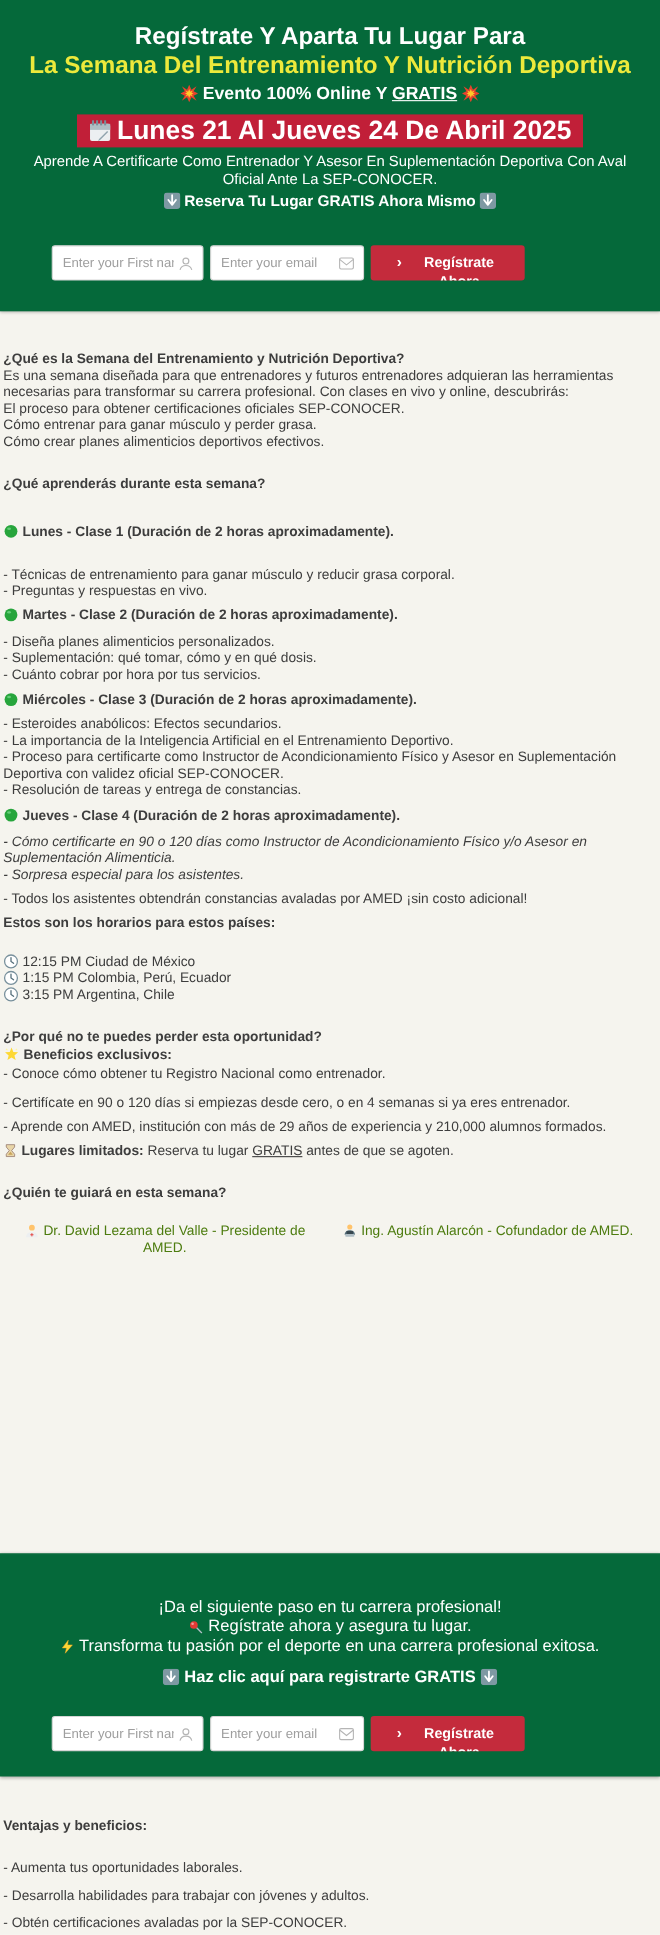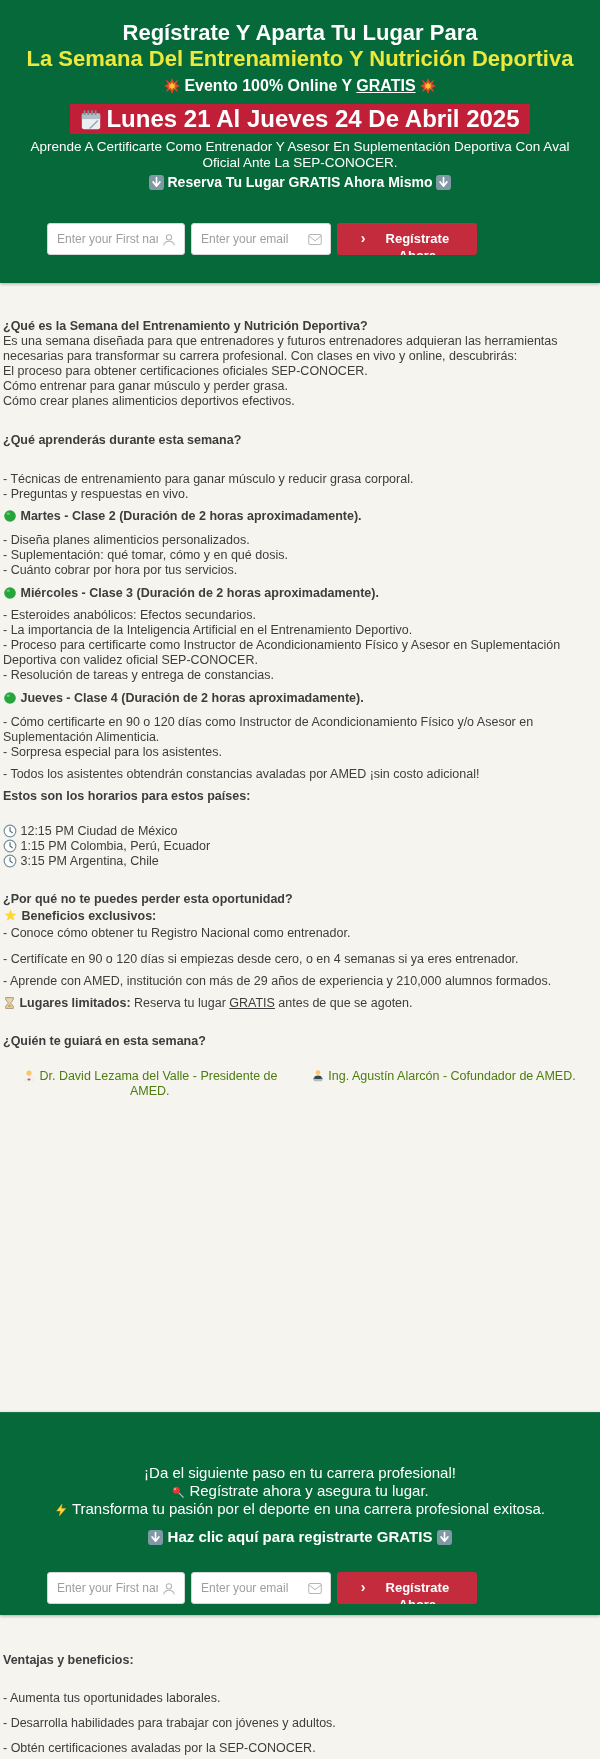--- a/index.html
+++ b/index.html
@@ -3,21 +3,21 @@
 <meta charset="utf-8">
 <style>
   html,body{margin:0;padding:0;}
   body{width:600px;font-family:"Liberation Sans",sans-serif;background:#ffffff;}
   .page{position:relative;width:600px;height:1759px;background:#F5F4EE;overflow:hidden;}
 
   
   .hero{position:absolute;top:0;left:0;width:600px;height:283px;background:#05693A;color:#fff;text-align:center;box-shadow:0 1px 3px rgba(0,0,0,.3);}
   .hero-text{padding-top:20px;}
   .cta-section{position:absolute;top:1412px;left:0;width:600px;height:203px;background:#05693A;color:#fff;text-align:center;box-shadow:0 1px 3px rgba(0,0,0,.3), inset 0 1px 0 rgba(255,255,255,.08);}
-  .cta-text{padding-top:52px;}
+  .cta-text{padding-top:40px;}
 
   
   .content1{position:absolute;top:283px;left:0;width:600px;padding:0 10px 0 3px;box-sizing:border-box;color:#3D3D3D;}
   .content2{position:absolute;top:1615px;left:0;width:600px;padding:0 27px 0 3px;box-sizing:border-box;color:#3D3D3D;}
 
   
   .blk{margin:0;}
   .hero-title{font-size:22px;line-height:26px;font-weight:bold;color:#fff;}
   .hero-highlight{font-size:22px;line-height:26px;font-weight:bold;color:#EDE93B;}
   .hero-event{font-size:16px;line-height:25px;font-weight:bold;color:#fff;margin-top:1px;}
@@ -103,36 +103,40 @@
       <button type="button" class="btn">
         <span class="arr">›</span>
         <span class="lbl">Regístrate Ahora</span>
       </button>
     </form>
   </section>
 
   <div class="content1" id="content1">
       <p class="blk para" style="margin-top: 36px;"><strong>¿Qué es la Semana del Entrenamiento y Nutrición Deportiva?</strong><br><span>Es una semana diseñada para que entrenadores y futuros entrenadores adquieran las herramientas necesarias para transformar su carrera profesional. Con clases en vivo y online, descubrirás:</span><br><span>El proceso para obtener certificaciones oficiales SEP-CONOCER.</span><br><span>Cómo entrenar para ganar músculo y perder grasa.</span><br><span>Cómo crear planes alimenticios deportivos efectivos.</span></p>
       <p class="blk para" style="margin-top: 24px;"><strong>¿Qué aprenderás durante esta semana?</strong></p>
+      <p class="blk para" style="margin-top: 28px;"><span class="emj"><svg viewBox="0 0 24 24" width="14" height="14">
+            <circle cx="12" cy="12" r="10" fill="#27A53C"></circle>
+            <ellipse cx="9" cy="8" rx="3" ry="2" fill="#6FD481" opacity="0.85"></ellipse>
+          </svg></span><strong> Lunes - Clase 1 (Duración de 2 horas aproximadamente).</strong></p>
       <p class="blk para" style="margin-top: 9px;"><br><span>- Técnicas de entrenamiento para ganar músculo y reducir grasa corporal.</span><br><span>- Preguntas y respuestas en vivo.</span></p>
       <p class="blk para" style="margin-top: 7px;"><span class="emj"><svg viewBox="0 0 24 24" width="14" height="14">
             <circle cx="12" cy="12" r="10" fill="#27A53C"></circle>
             <ellipse cx="9" cy="8" rx="3" ry="2" fill="#6FD481" opacity="0.85"></ellipse>
           </svg></span><strong> Martes - Clase 2 (Duración de 2 horas aproximadamente).</strong></p>
       <p class="blk para" style="margin-top: 9px;"><span>- Diseña planes alimenticios personalizados.</span><br><span>- Suplementación: qué tomar, cómo y en qué dosis.</span><br><span>- Cuánto cobrar por hora por tus servicios.</span></p>
       <p class="blk para" style="margin-top: 8px;"><span class="emj"><svg viewBox="0 0 24 24" width="14" height="14">
             <circle cx="12" cy="12" r="10" fill="#27A53C"></circle>
             <ellipse cx="9" cy="8" rx="3" ry="2" fill="#6FD481" opacity="0.85"></ellipse>
           </svg></span><strong> Miércoles - Clase 3 (Duración de 2 horas aproximadamente).</strong></p>
       <p class="blk para" style="margin-top: 7px;"><span>- Esteroides anabólicos: Efectos secundarios.</span><br><span>- La importancia de la Inteligencia Artificial en el Entrenamiento Deportivo.</span><br><span>- Proceso para certificarte como Instructor de Acondicionamiento Físico y Asesor en Suplementación Deportiva con validez oficial SEP-CONOCER.</span><br><span>- Resolución de tareas y entrega de constancias.</span></p>
       <p class="blk para" style="margin-top: 8px;"><span class="emj"><svg viewBox="0 0 24 24" width="14" height="14">
             <circle cx="12" cy="12" r="10" fill="#27A53C"></circle>
             <ellipse cx="9" cy="8" rx="3" ry="2" fill="#6FD481" opacity="0.85"></ellipse>
           </svg></span><strong> Jueves - Clase 4 (Duración de 2 horas aproximadamente).</strong></p>
-      <p class="blk para" style="margin-top: 9px;"><span>- Cómo certificarte en 90 o 120 días como Instructor de Acondicionamiento Físico y/o Asesor en Suplementación Alimenticia.</span><br><span>- Sorpresa especial para los asistentes.</span></p>
+      <p class="blk para" style="margin-top: 9px; font-style: italic;"><span>- Cómo certificarte en 90 o 120 días como Instructor de Acondicionamiento Físico y/o Asesor en Suplementación Alimenticia.</span><br><span>- Sorpresa especial para los asistentes.</span></p>
       <p class="blk para" style="margin-top: 7px;"><span>- Todos los asistentes obtendrán constancias avaladas por AMED ¡sin costo adicional!</span></p>
       <p class="blk para" style="margin-top: 7px;"><strong>Estos son los horarios para estos países:</strong></p>
       <p class="blk para" style="margin-top: 20px;"><span class="emj"><svg viewBox="0 0 24 24" width="14" height="14">
             <circle cx="12" cy="12" r="10" fill="#fff" stroke="#78909C" stroke-width="2"></circle>
             <path d="M12 6v6l4 3" stroke="#546E7A" stroke-width="2" fill="none" stroke-linecap="round"></path>
           </svg></span><span> 12:15 PM Ciudad de México</span><br><span class="emj"><svg viewBox="0 0 24 24" width="14" height="14">
             <circle cx="12" cy="12" r="10" fill="#fff" stroke="#78909C" stroke-width="2"></circle>
             <path d="M12 6v6l4 3" stroke="#546E7A" stroke-width="2" fill="none" stroke-linecap="round"></path>
           </svg></span><span> 1:15 PM Colombia, Perú, Ecuador</span><br><span class="emj"><svg viewBox="0 0 24 24" width="14" height="14">
             <circle cx="12" cy="12" r="10" fill="#fff" stroke="#78909C" stroke-width="2"></circle>

